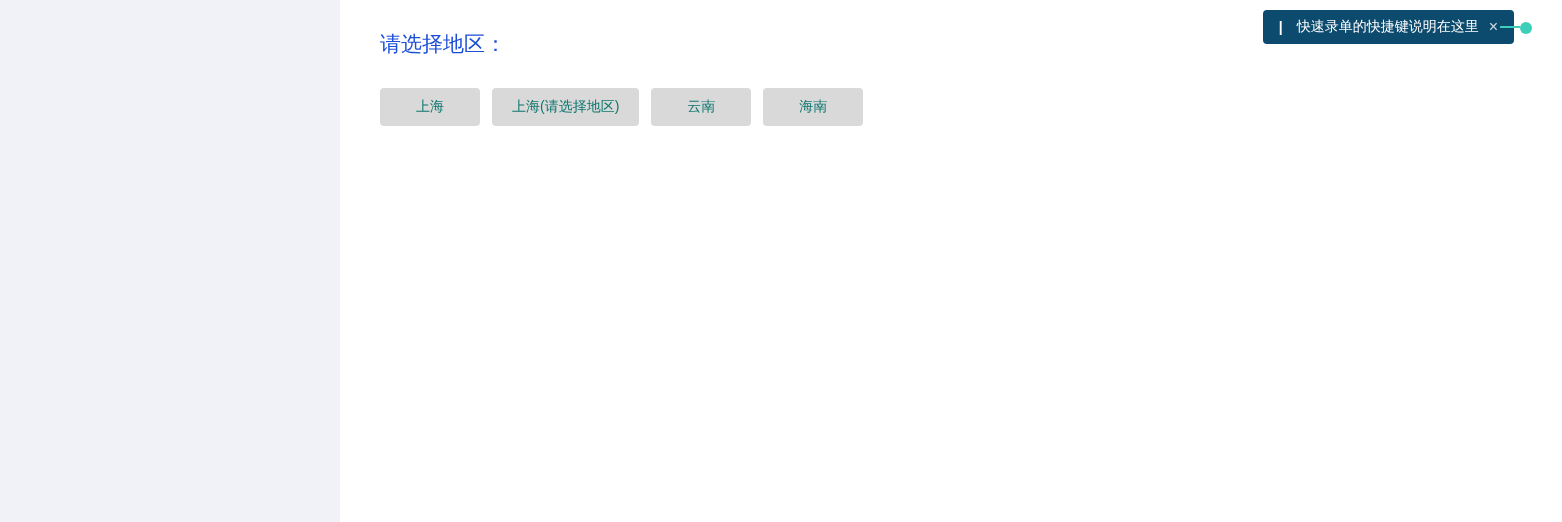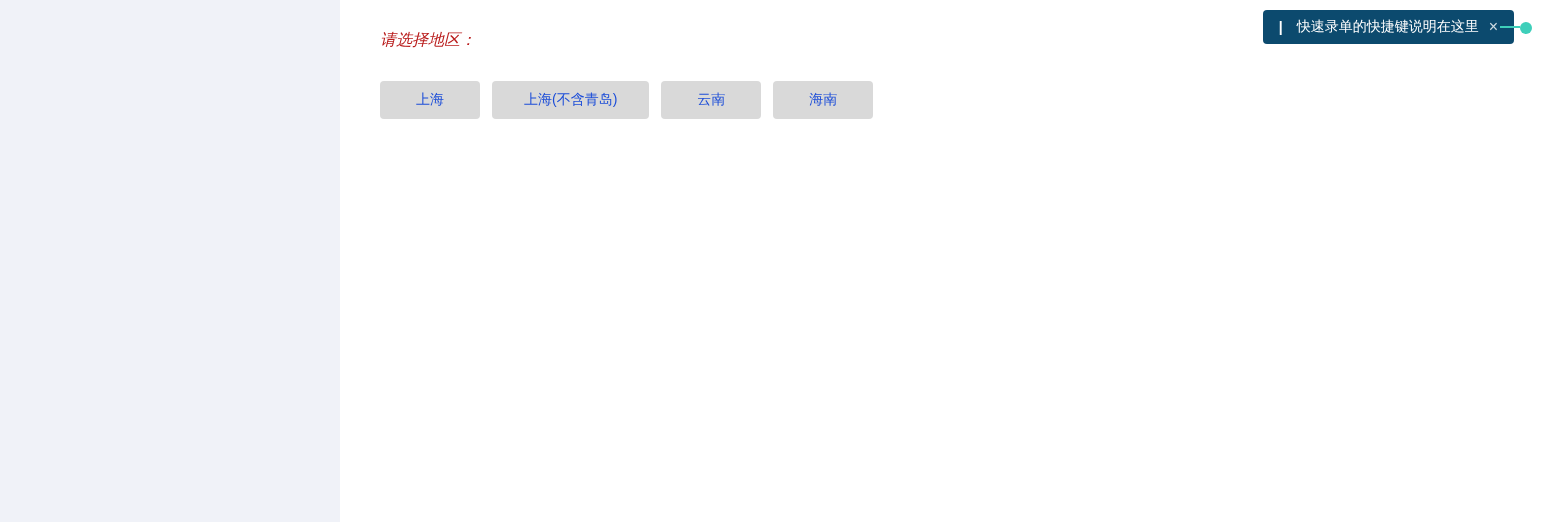--- a/index.html
+++ b/index.html
@@ -30,40 +30,39 @@
       position: absolute;
       left: 340px;
       top: 0;
       right: 0;
       bottom: 0;
       background: #ffffff;
       padding: 30px 40px;
     }
 
     .page-title {
-      font-size: 16px;
-      color: #b91c1c;
+      font-size: 21px;
+      color: #1d4ed8;
       margin-bottom: 30px;
       font-weight: normal;
-      font-style: italic;
     }
 
     .region-grid {
       display: flex;
       flex-wrap: wrap;
       gap: 12px;
     }
 
     .region-btn {
       background: #d9d9d9;
       border: none;
       border-radius: 4px;
-      padding: 10px 32px;
+      padding: 10px 20px;
       font-size: 14px;
-      color: #1d4ed8;
+      color: #0f766e;
       cursor: pointer;
       min-width: 100px;
       text-align: center;
       white-space: nowrap;
     }
 
     
     .tooltip-banner {
       position: absolute;
       top: 10px;
@@ -116,21 +115,21 @@
 <body>
 
 <div class="left-sidebar"></div>
 
 <div class="main-content">
   <div class="page-title">请选择地区：</div>
 
   <div class="region-grid" id="region-grid">
 
   <button class="region-btn">上海</button>
-      <button class="region-btn">上海(不含青岛)</button>
+      <button class="region-btn">上海(请选择地区)</button>
       <button class="region-btn">云南</button>
       <button class="region-btn">海南</button>
     </div>
 </div>
 
 <div class="tooltip-banner">
   <span>快速录单的快捷键说明在这里</span>
   <span class="tooltip-close">×</span>
 </div>
 <div class="tooltip-line"></div>

